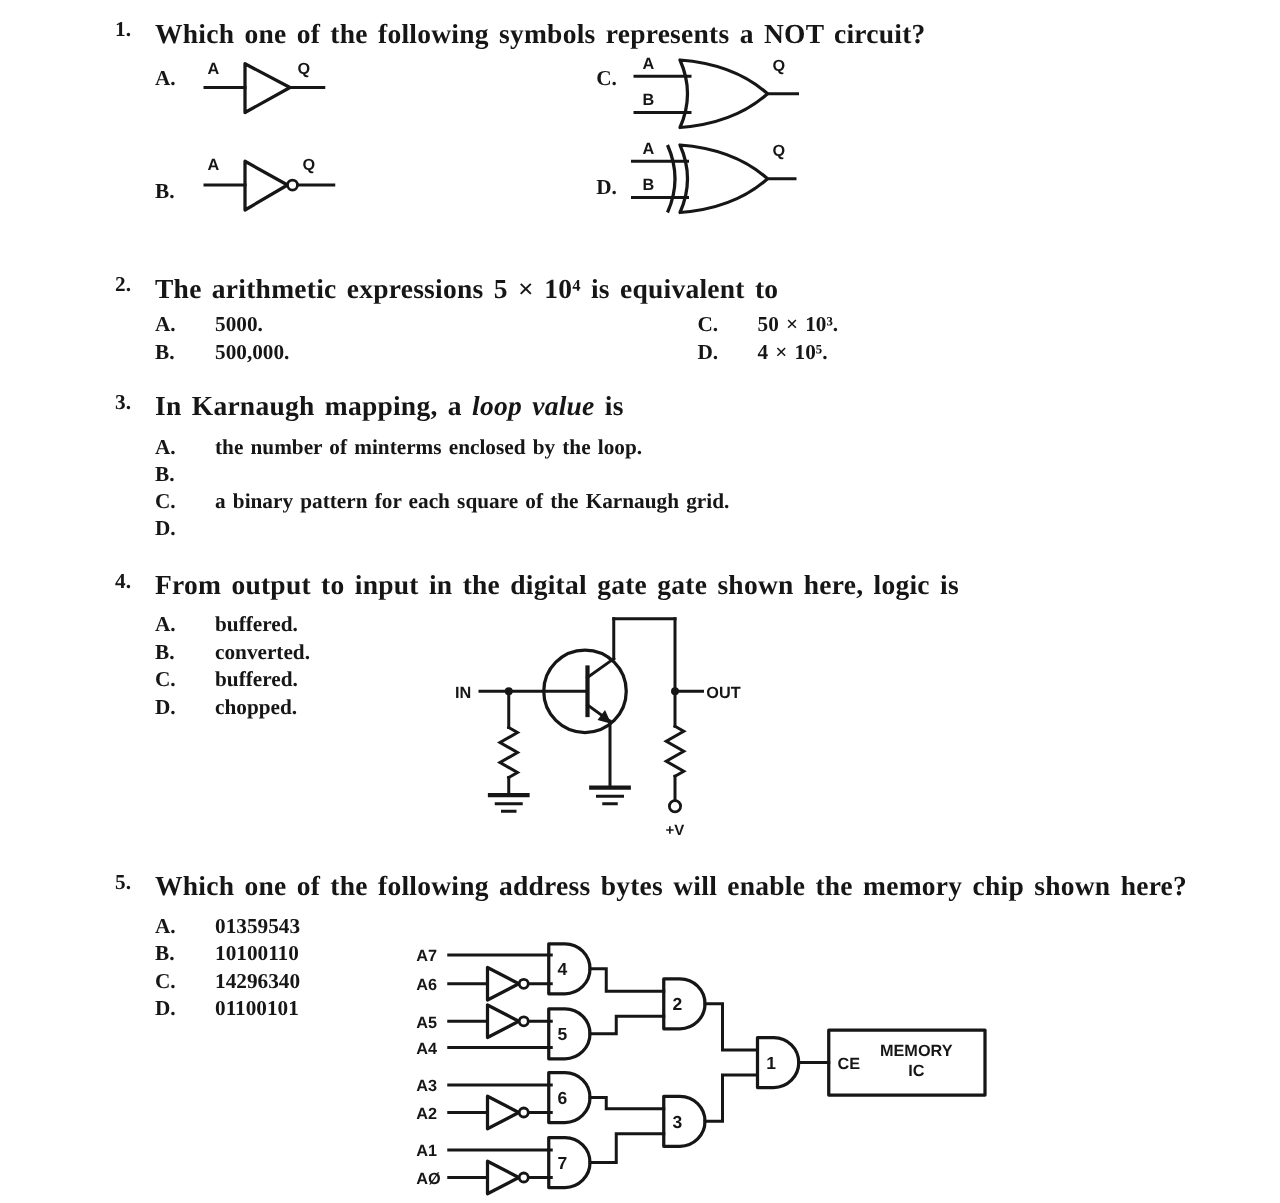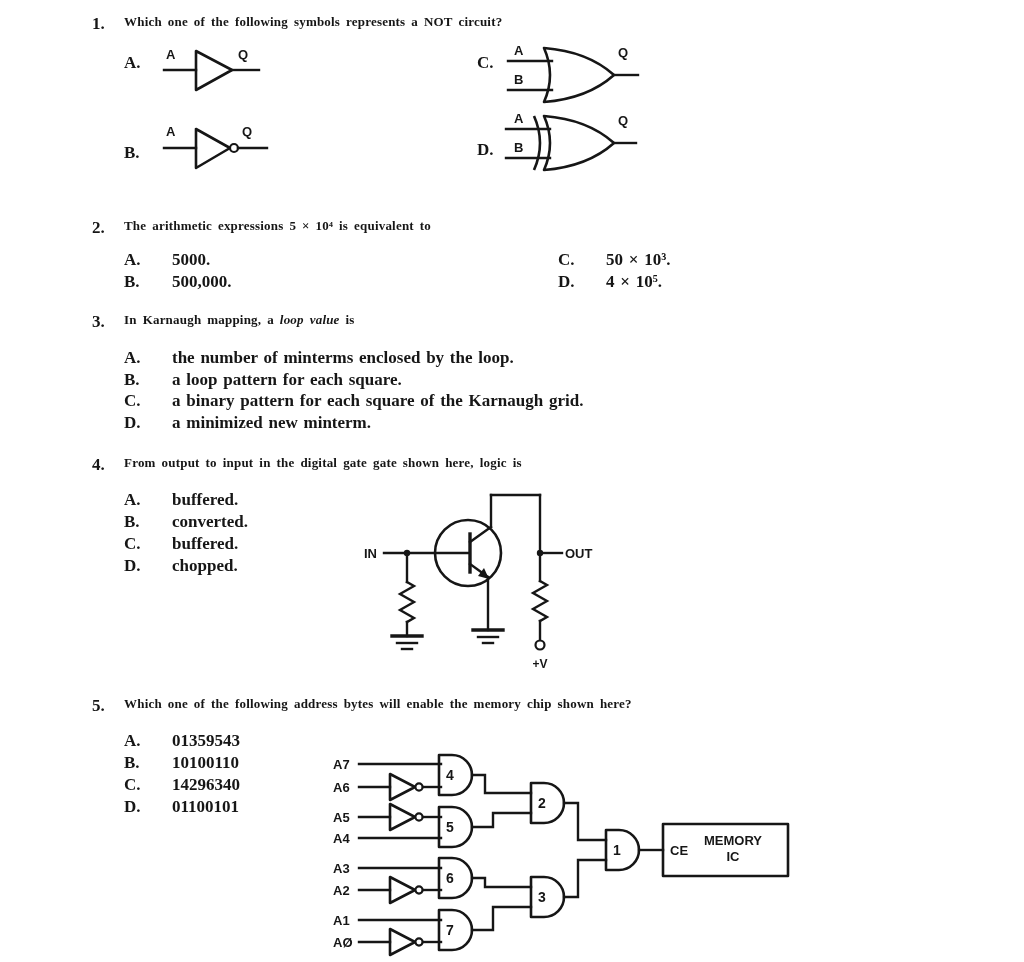--- a/index.html
+++ b/index.html
@@ -3,21 +3,21 @@
 <meta charset="utf-8">
 <style>
   * { margin:0; padding:0; box-sizing:border-box; }
   html,body { background:#ffffff; }
   #page {
     position:relative; width:1024px; height:962px; background:#ffffff;
     font-family:"Liberation Serif", serif; color:#161616; overflow:hidden;
   }
   .q { position:absolute; display:flex; }
   .qnum { font-weight:bold; font-size:17px; width:32px; flex:none; }
-  .qtext { font-size:13px; font-weight:600; word-spacing:2.5px; letter-spacing:.2px; white-space:nowrap; }
+  .qtext { font-size:22px; font-weight:600; word-spacing:2.5px; letter-spacing:.2px; white-space:nowrap; }
   .qtext .it { font-style:italic;margin-top:26px; }
   .opt { position:absolute; display:flex; font-size:17px; white-space:nowrap; }
   .letter { font-weight:bold; width:28px; flex:none; }
   .otext { font-weight:600; word-spacing:1.5px;margin-left:20px; }
   svg { position:absolute; overflow:visible; }
   svg text { font-family:"Liberation Sans", sans-serif; font-weight:bold; font-size:13px; fill:#161616; }
   .wire { stroke:#161616; stroke-width:2.4; fill:none; stroke-linecap:square; }
   .thick { stroke-width:3.4; }
   .shape { stroke:#161616; stroke-width:2.6; fill:none; stroke-linejoin:round; }
   .dot { fill:#161616; stroke:none; }
@@ -109,29 +109,27 @@
   <div class="q" style="left:92px; top:312px;">
     <span class="qnum">3.</span>
     <span class="qtext"><span>In Karnaugh mapping, a </span><span class="it">loop value</span><span> is</span></span>
   </div>
   <div class="opt" style="left:124px; top:348px;">
     <span class="letter">A.</span>
     <span class="otext">the number of minterms enclosed by the loop.</span>
   </div>
   <div class="opt" style="left:124px; top:370px;">
     <span class="letter">B.</span>
-    <span class="otext">a loop pattern for each square.</span>
   </div>
   <div class="opt" style="left:124px; top:391px;">
     <span class="letter">C.</span>
     <span class="otext">a binary pattern for each square of the Karnaugh grid.</span>
   </div>
   <div class="opt" style="left:124px; top:413px;">
     <span class="letter">D.</span>
-    <span class="otext">a minimized new minterm.</span>
   </div>
 
   <div class="q" style="left:92px; top:455px;">
     <span class="qnum">4.</span>
     <span class="qtext">From output to input in the digital gate gate shown here, logic is</span>
   </div>
   <div class="opt" style="left:124px; top:490px;">
     <span class="letter">A.</span>
     <span class="otext">buffered.</span>
   </div>

